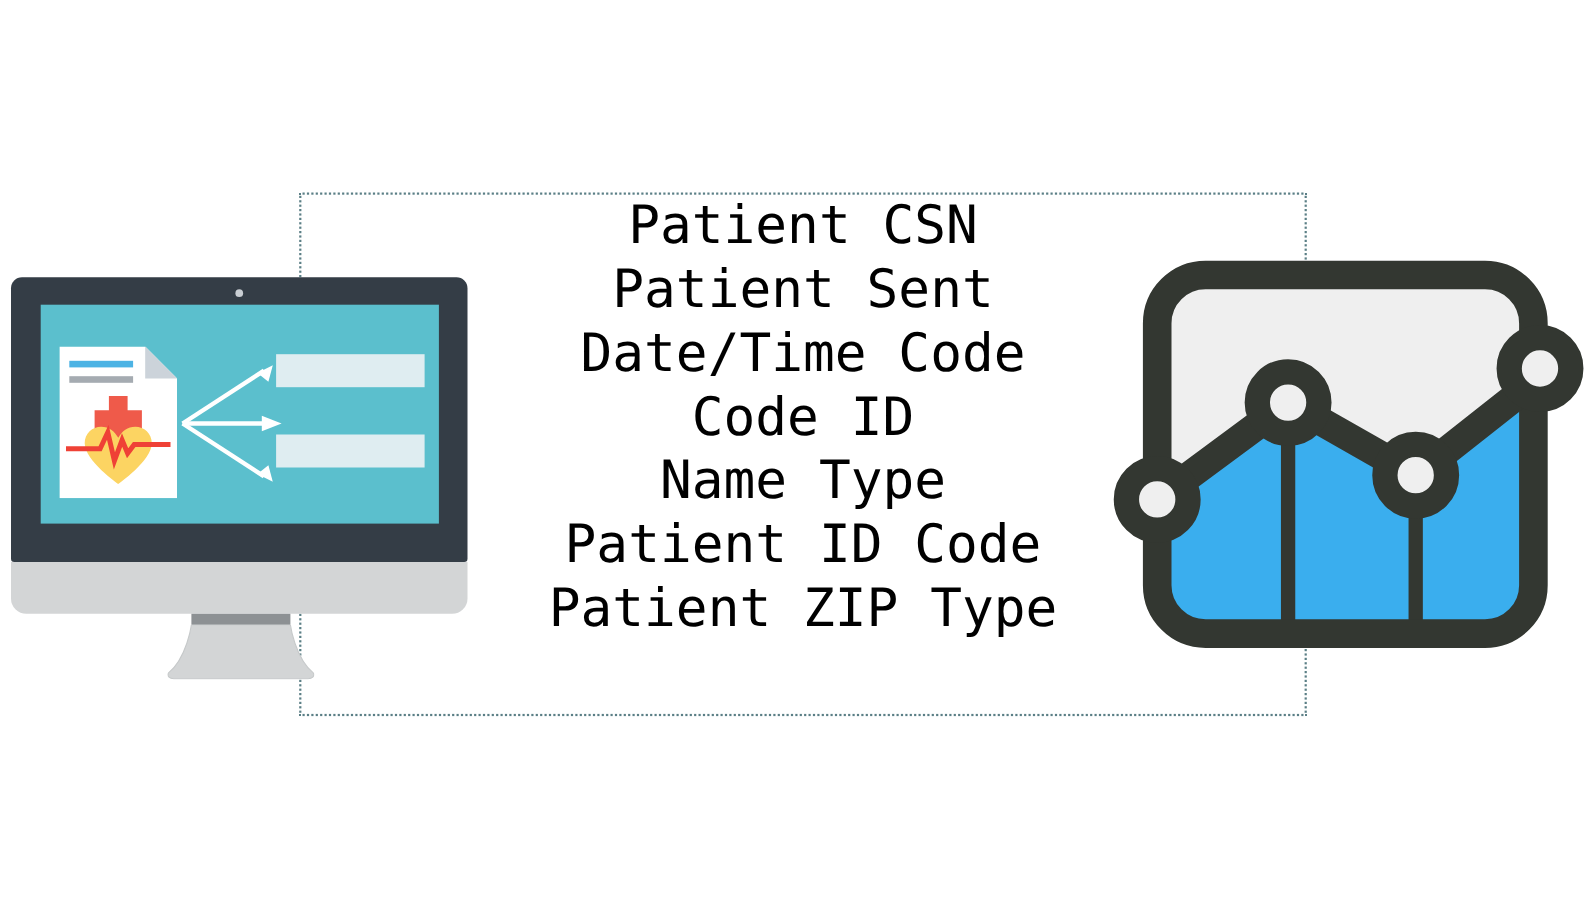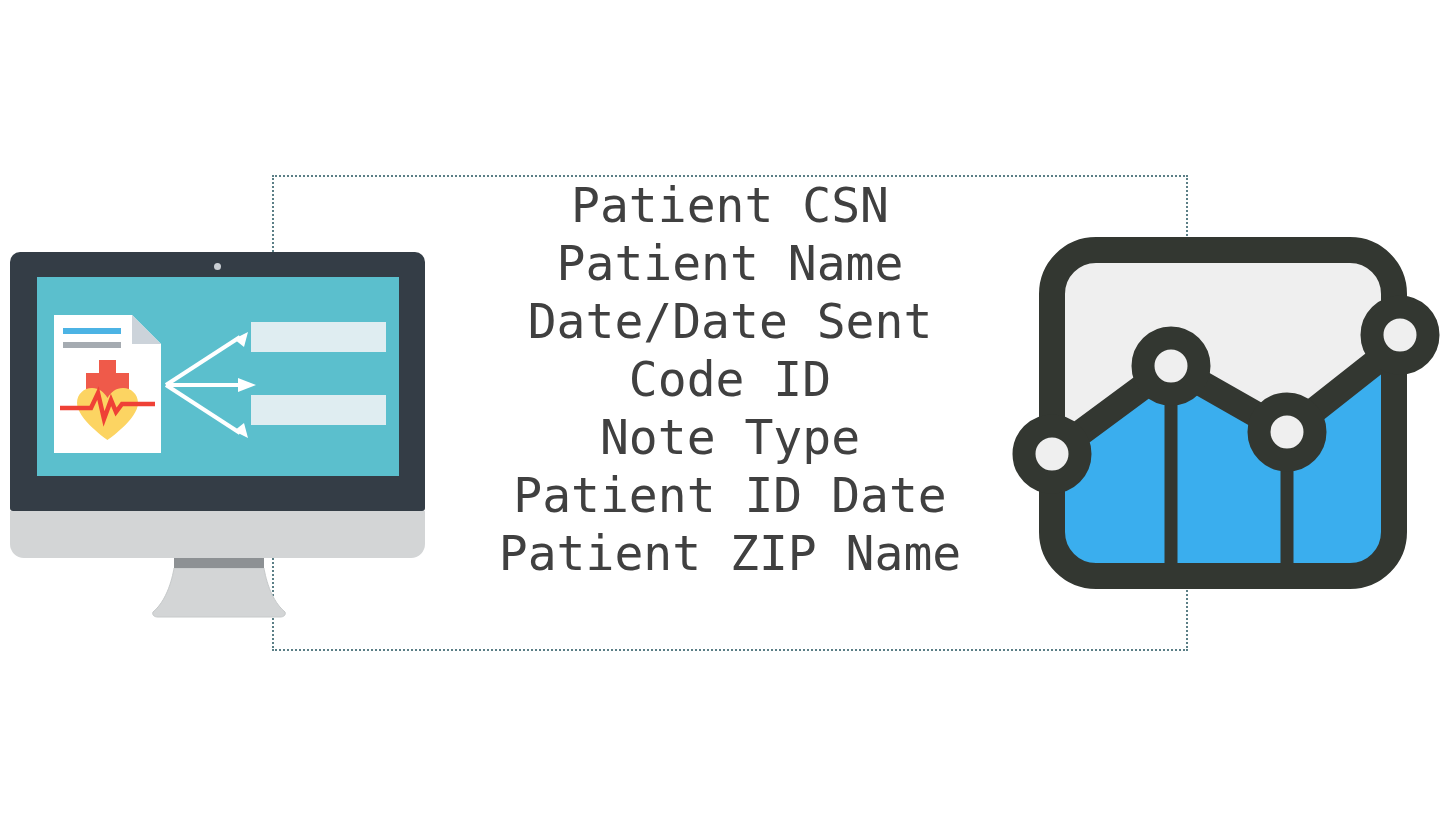--- a/index.html
+++ b/index.html
@@ -34,21 +34,21 @@
   
   .field-list {
     position: absolute;
     left: 430px;
     top: 176px;
     width: 600px;
     text-align: center;
     font-family: "DejaVu Sans Mono", monospace;
     font-size: 48px;
     line-height: 58px;
-    color: #404040;
+    color: #000000;
     letter-spacing: 0px;
     white-space: nowrap;
   }
   .field-line {
     display: block;
   }
 
   
   .monitor {
     position: absolute;
@@ -199,26 +199,26 @@
     <div class="mon-stand">
       <svg width="134" height="50" viewBox="0 0 134 50">
         <path d="M22,0 H112 C112,0 116,30 133,44 C134,47 132,49 128,49 H6 C2,49 0,47 1,44 C18,30 22,0 22,0 Z" fill="#d3d5d6"></path>
         <path d="M1,44 C18,30 22,0 22,0 H112 C112,0 116,30 133,44 C134,47 132,49 128,49 H6 C2,49 0,47 1,44 Z" fill="none" stroke="#c6c9ca" stroke-width="1"></path>
       </svg>
     </div>
   </div>
 
   <div class="field-list">
     <span class="field-line">Patient CSN</span>
-    <span class="field-line">Patient Name</span>
-    <span class="field-line">Date/Date Sent</span>
+    <span class="field-line">Patient Sent</span>
+    <span class="field-line">Date/Time Code</span>
     <span class="field-line">Code ID</span>
-    <span class="field-line">Note Type</span>
-    <span class="field-line">Patient ID Date</span>
-    <span class="field-line">Patient ZIP Name</span>
+    <span class="field-line">Name Type</span>
+    <span class="field-line">Patient ID Code</span>
+    <span class="field-line">Patient ZIP Type</span>
   </div>
 
   <div class="chart-icon">
     <svg width="440" height="362" viewBox="0 0 440 362">
 
       <rect x="47" y="18" width="342" height="326" rx="44" ry="44" fill="#efefef"></rect>
 
       <clipPath id="panelClip">
         <rect x="47" y="18" width="342" height="326" rx="44" ry="44"></rect>
       </clipPath>

